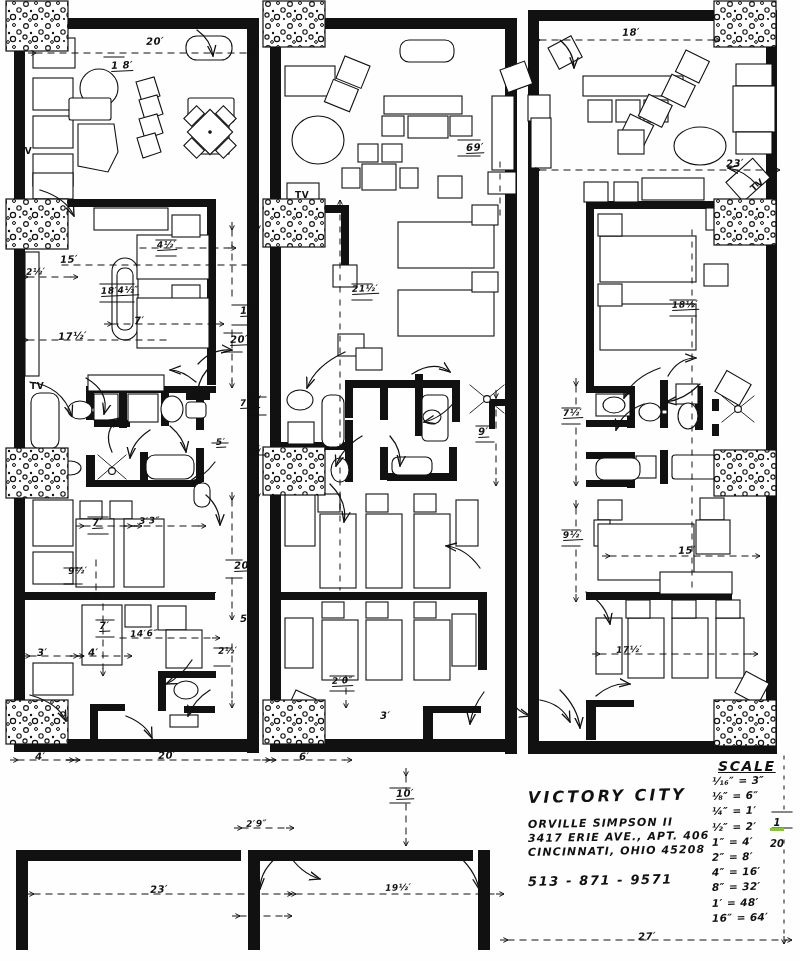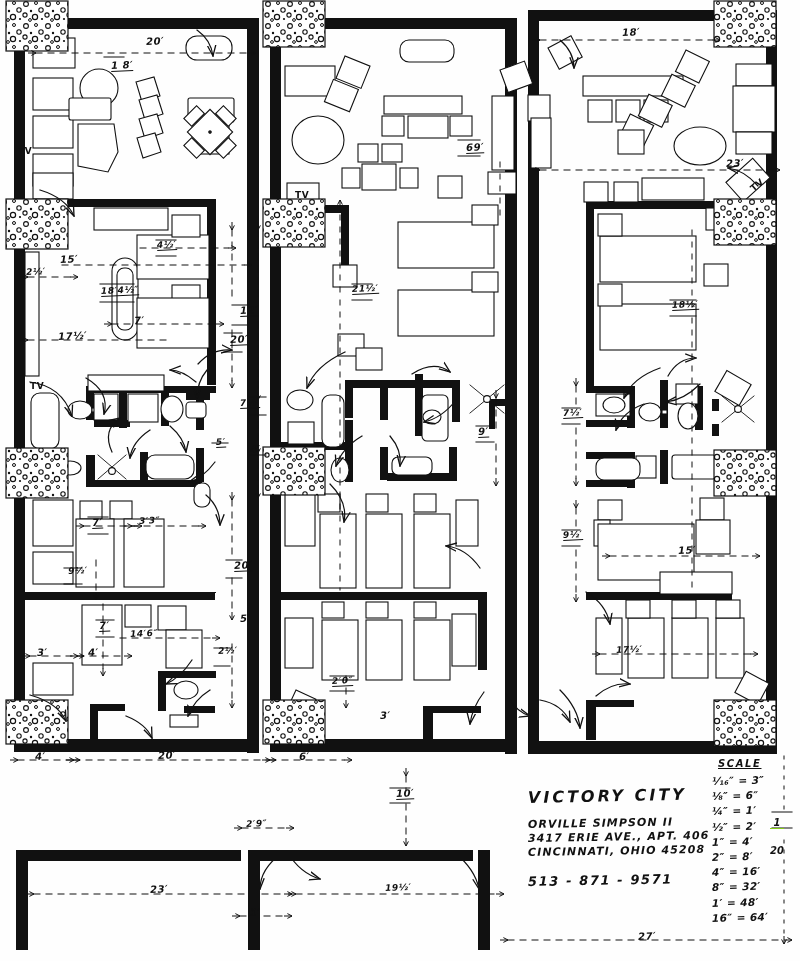--- a/index.html
+++ b/index.html
@@ -38,35 +38,35 @@
     transform:rotate(-1deg);transform-origin:left center;
   }
   #titleblock .tb-phone{
     font-family:"DejaVu Sans",sans-serif;font-size:13px;font-style:italic;
     font-weight:700;letter-spacing:1.6px;margin-top:14px;
     transform:rotate(-1deg);transform-origin:left center;
   }
   
   #scaleblock{position:absolute;left:712px;top:758px;width:78px;text-align:left;}
   #scaleblock .sc-title{
-    font-family:"DejaVu Sans",sans-serif;font-size:10px;font-weight:700;
+    font-family:"DejaVu Sans",sans-serif;font-size:14px;font-weight:700;
     font-style:italic;letter-spacing:1.6px;text-decoration:underline;
-    margin-left:6px;margin-bottom:5px;
+    margin-left:6px;
   }
   #scaleblock .sc-row{
     font-family:"DejaVu Sans",sans-serif;font-size:10.5px;font-weight:700;
     font-style:italic;letter-spacing:.4px;line-height:15.2px;white-space:nowrap;
     transform:rotate(-1.5deg);transform-origin:left center;
   }
   #scale-frac{
     position:absolute;left:770px;top:818px;
     font-family:"DejaVu Sans",sans-serif;font-size:10px;font-weight:700;
     font-style:italic;text-align:center;line-height:10px;
   }
-  #scale-frac .den{border-top:1px solid #84cc16;display:block;padding-top:17px;}
+  #scale-frac .den{border-top:3px solid #84cc16;display:block;padding-top:8px;}
 </style>
 </head>
 <body>
 
 <div id="sheet">
 
   <svg class="layer" viewBox="0 0 800 961" preserveAspectRatio="none">
     <defs>
 
       <pattern id="stipple" width="22" height="22" patternUnits="userSpaceOnUse">

